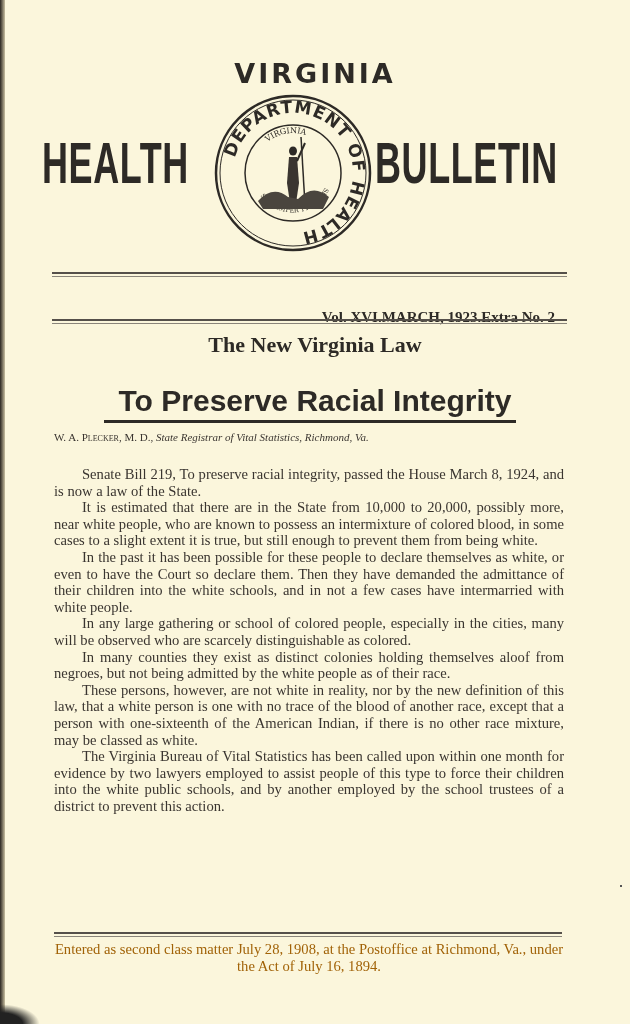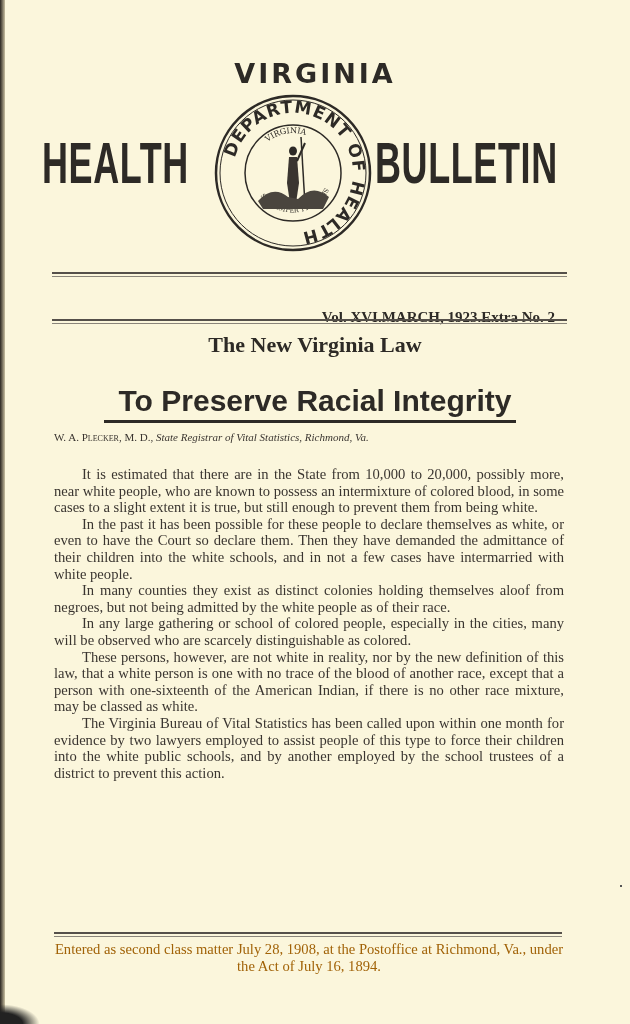--- a/index.html
+++ b/index.html
@@ -122,23 +122,24 @@
 
 <div class="title1">The New Virginia Law</div>
 <div class="title2">To Preserve Racial Integrity</div>
 <div class="title-underline"></div>
 
 <div class="byline">
   <span>W. A. </span><span class="sc">Plecker</span><span>, M. D., </span><i>State Registrar of Vital Statistics, Richmond, Va.</i>
 </div>
 
 <div class="body-text">
+  <p>Senate Bill 219, To preserve racial integrity, passed the House March 8, 1924, and is now a law of the State.</p>
   <p>It is estimated that there are in the State from 10,000 to 20,000, possibly more, near white people, who are known to possess an intermixture of colored blood, in some cases to a slight extent it is true, but still enough to prevent them from being white.</p>
   <p>In the past it has been possible for these people to declare themselves as white, or even to have the Court so declare them.  Then they have demanded the admittance of their children into the white schools, and in not a few cases have intermarried with white people.</p>
+  <p>In any large gathering or school of colored people, especially in the cities, many will be observed who are scarcely distinguishable as colored.</p>
   <p>In many counties they exist as distinct colonies holding themselves aloof from negroes, but not being admitted by the white people as of their race.</p>
-  <p>In any large gathering or school of colored people, especially in the cities, many will be observed who are scarcely distinguishable as colored.</p>
   <p>These persons, however, are not white in reality, nor by the new definition of this law, that a white person is one with no trace of the blood of another race, except that a person with one-sixteenth of the American Indian, if there is no other race mixture, may be classed as white.</p>
   <p>The Virginia Bureau of Vital Statistics has been called upon within one month for evidence by two lawyers employed to assist people of this type to force their children into the white public schools, and by another employed by the school trustees of a district to prevent this action.</p>
 </div>
 
 <div class="rule-double" style="top:932px; left:54px; width:508px;"></div>
 <div class="footer-note">Entered as second class matter July 28, 1908, at the Postoffice at Richmond, Va., under the Act of July 16, 1894.</div>
 <div class="dot-mark"></div>
 
 </body></html>

